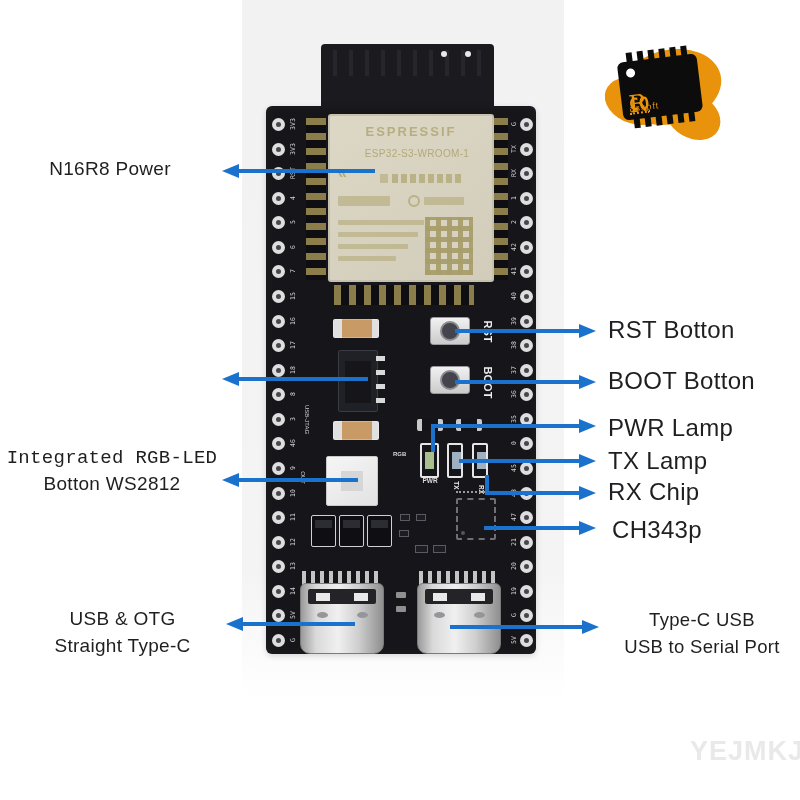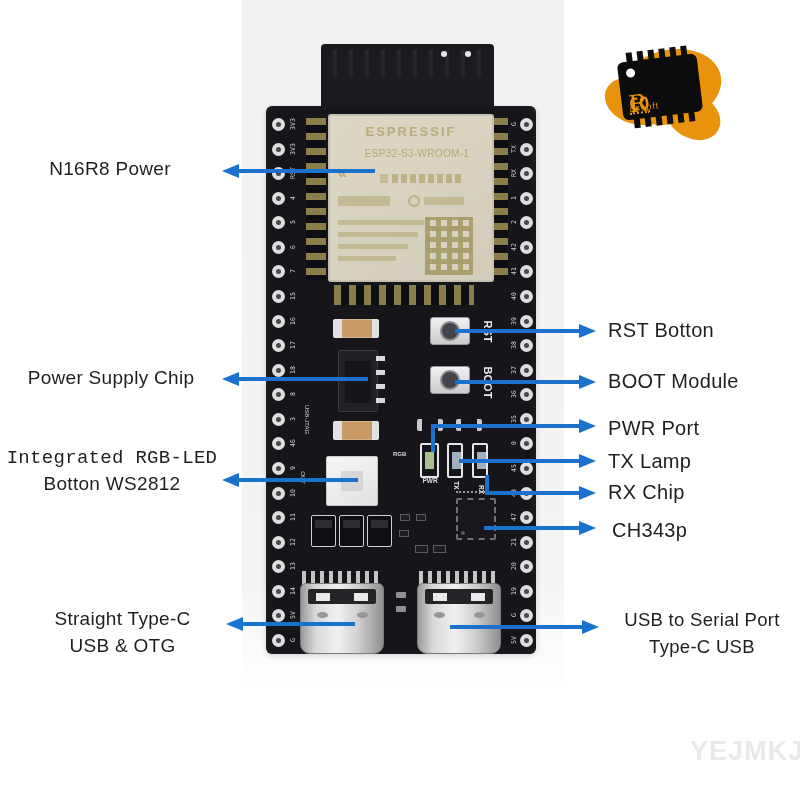--- a/index.html
+++ b/index.html
@@ -86,21 +86,21 @@
   
   .seg-h { height:4px; background:var(--arrow,#1a72cc); }
   .seg-v { width:4px;  background:var(--arrow,#1a72cc); }
   .head-l { width:0; height:0; border-top:7px solid transparent; border-bottom:7px solid transparent;
             border-right:17px solid var(--arrow,#1a72cc); }
   .head-r { width:0; height:0; border-top:7px solid transparent; border-bottom:7px solid transparent;
             border-left:17px solid var(--arrow,#1a72cc); }
 
   
   .lab { color:var(--label,#1f1f22); font-size:19px; letter-spacing:.3px; line-height:25px; text-align:center; }
-  .lab-r { color:var(--label,#1f1f22); font-size:20px; letter-spacing:.3px; line-height:24px; text-align:left; }
+  .lab-r { color:var(--label,#1f1f22); font-size:24px; letter-spacing:.3px; line-height:24px; text-align:left; }
 
   
   .logo { left:598px; top:32px; width:150px; height:112px; }
   .blob { background:var(--orange,#e8930b); border-radius:50%; }
   .logo-chip { left:22px; top:26px; width:80px; height:58px; background:#0c0c0c; border-radius:6px;
     transform:rotate(-7deg); }
   .lpin { width:6px; height:10px; background:#0c0c0c; }
   .logo-dot { left:8px; top:7px; width:9px; height:9px; border-radius:50%; background:#ffffff; }
   .logo-text { left:7px; bottom:5px; display:flex; align-items:flex-end; gap:1px; position:absolute;
     color:var(--orange,#e8930b); }
@@ -353,38 +353,37 @@
     <div class="head-r" style="left:579px;top:521px;"></div>
   </div>
   <div>
     <div class="seg-h" style="left:450px;top:625px;width:132px;"></div>
     <div class="head-r" style="left:582px;top:620px;"></div>
   </div>
 
   <div class="lab" style="left:0;top:156px;width:220px;">
     <div style="position:static;">N16R8 Power</div>
   </div>
-  <div class="lab" style="left:0;top:366px;width:222px;line-height:24px;">Power Supply Chip</div>
   <div class="lab" style="left:0;top:446px;width:224px;">
     <div style="position:static;font-family:Liberation Mono, monospace;">Integrated RGB-LED</div>
     <div style="position:static;">Botton WS2812</div>
   </div>
   <div class="lab" style="left:15px;top:605px;width:215px;line-height:27px;">
+    <div style="position:static;">USB &amp; OTG</div>
     <div style="position:static;">Straight Type-C</div>
-    <div style="position:static;">USB &amp; OTG</div>
   </div>
   <div class="lab-r" style="left:608px;top:318px;">RST Botton</div>
-  <div class="lab-r" style="left:608px;top:369px;">BOOT Module</div>
-  <div class="lab-r" style="left:608px;top:416px;">PWR Port</div>
+  <div class="lab-r" style="left:608px;top:369px;">BOOT Botton</div>
+  <div class="lab-r" style="left:608px;top:416px;">PWR Lamp</div>
   <div class="lab-r" style="left:608px;top:449px;">TX Lamp</div>
   <div class="lab-r" style="left:608px;top:480px;">RX Chip</div>
   <div class="lab-r" style="left:612px;top:518px;">CH343p</div>
   <div class="lab" style="left:606px;top:606px;width:192px;line-height:27px;font-size:18.5px;">
+    <div style="position:static;">Type-C USB</div>
     <div style="position:static;">USB to Serial Port</div>
-    <div style="position:static;">Type-C USB</div>
   </div>
 
   <div class="logo">
     <div class="blob" style="left:20px;top:18px;width:104px;height:74px;transform:rotate(-14deg);"></div>
     <div class="blob" style="left:6px;top:46px;width:64px;height:46px;transform:rotate(18deg);"></div>
     <div class="blob" style="left:66px;top:62px;width:58px;height:44px;transform:rotate(30deg);"></div>
     <div class="logo-chip">
       <div class="lpin" style="left:10px;top:-9px;"></div>
       <div class="lpin" style="left:21px;top:-9px;"></div>
       <div class="lpin" style="left:32px;top:-9px;"></div>

